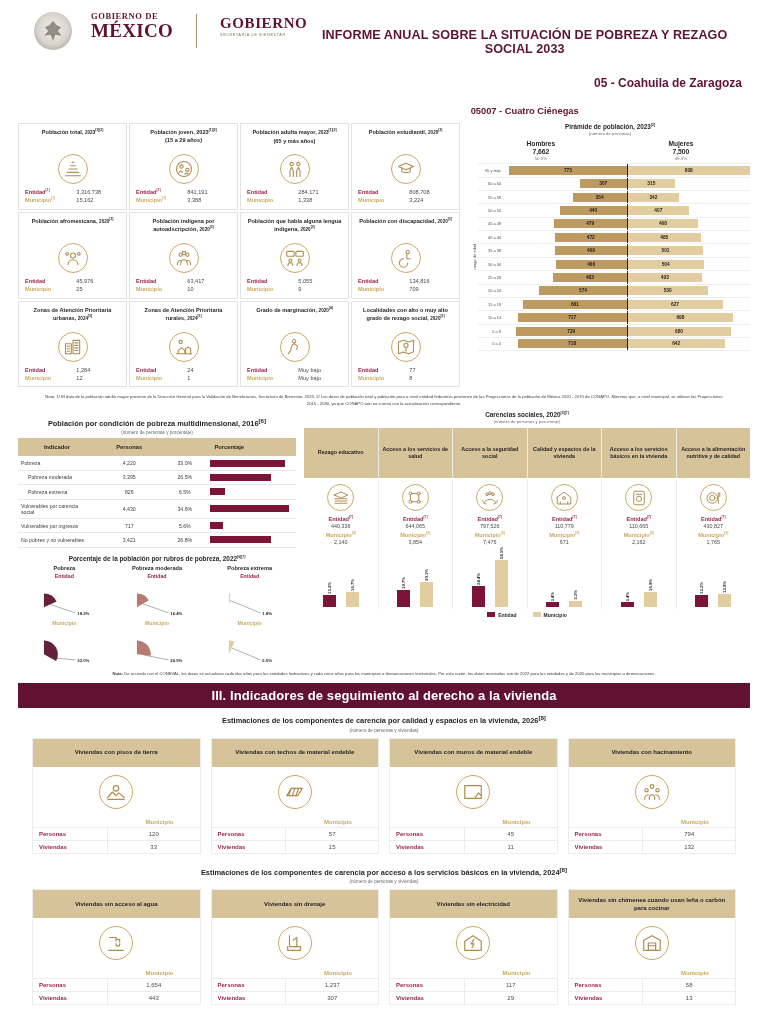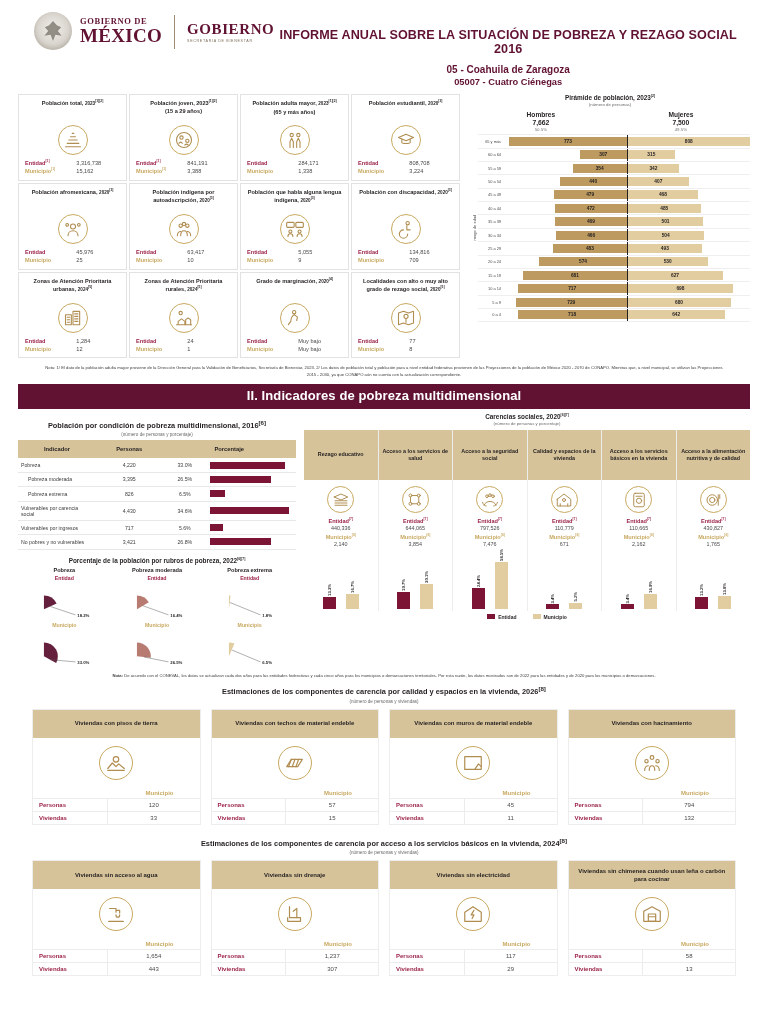--- a/index.html
+++ b/index.html
@@ -7,21 +7,21 @@
     width: 768px; height: 1024px;
     background: #ffffff;
     font-family: "Liberation Sans", sans-serif;
     color: #231f20;
     overflow: hidden;
   }
   .page { width: 768px; height: 1024px; position: relative; padding: 0 18px; }
 
   
   .header { display: flex; align-items: flex-start; padding: 12px 0 2px 16px; }
-  .logo-block { display: flex; align-items: center; flex: 0 0 auto; }
+  .logo-block { display: flex; align-items: flex-start; flex: 0 0 auto; gap: 11px; }
   .eagle {
     width: 38px; height: 38px; border-radius: 50%;
     background: radial-gradient(circle at 50% 45%, #f3f1ee 0%, #d8d4cd 55%, #b9b3a9 75%, #8e887c 100%);
     position: relative; flex: 0 0 auto;
   }
   .eagle::after {
     content: ""; position: absolute; inset: 7px;
     background: #6f6a60; border-radius: 50%;
     clip-path: polygon(50% 8%, 66% 26%, 84% 34%, 70% 50%, 86% 70%, 60% 66%, 50% 92%, 40% 66%, 14% 70%, 30% 50%, 16% 34%, 34% 26%);
     opacity: .72;
@@ -29,22 +29,22 @@
   .gob { margin-left: 8px; line-height: 1; }
   .gob .g1 { font-size: 8.5px; font-weight: bold; letter-spacing: .6px; color: #611232; font-family: "Liberation Serif", serif; }
   .gob .g2 { font-size: 19px; font-weight: bold; letter-spacing: .3px; color: #611232; font-family: "Liberation Serif", serif; }
   .vrule { width: 1px; background: #9d8c74; height: 34px; margin: 2px 12px 0 12px; }
   .bien { line-height: 1.05; padding-top: 4px; }
   .bien .b1 { font-size: 15px; font-weight: bold; letter-spacing: .6px; color: #611232; font-family: "Liberation Serif", serif; }
   .bien .b2 { font-size: 3.6px; letter-spacing: .7px; color: #7a6a55; margin-top: 2px; }
 
   .title-wrap { flex: 1; text-align: center; padding-top: 16px; padding-right: 8px; }
   .t-main { font-size: 12.6px; font-weight: bold; color: #611232; letter-spacing: .1px; }
-  .t-sub  { font-size: 10px; font-weight: bold; color: #611232; margin-top: 8px; }
-  .t-sub2 { font-size: 9.3px; font-weight: bold; color: #611232; margin-top: 2px; }
+  .t-sub  { font-size: 12px; font-weight: bold; color: #611232; margin-top: 20px; text-align: right; }
+  .t-sub2 { font-size: 9.3px; font-weight: bold; color: #611232; margin-top: 16px; }
 
   
   .banner {
     background: #611232; color: #fff; text-align: center;
     font-size: 10.4px; font-weight: bold; padding: 3.5px 0 4px;
     margin-top: 6px; letter-spacing: .1px;
   }
   .banner.big { font-size: 13px; padding: 4.5px 0 5.5px; }
 
   .subhead { text-align:center; font-size: 7.4px; font-weight: bold; margin-top: 6px; color:#231f20; }
@@ -192,21 +192,21 @@
         <div class="g1">GOBIERNO DE</div>
         <div class="g2">MÉXICO</div>
       </div>
       <div class="vrule"></div>
       <div class="bien">
         <div class="b1">GOBIERNO</div>
         <div class="b2">SECRETARÍA DE BIENESTAR</div>
       </div>
     </div>
     <div class="title-wrap">
-      <div class="t-main">INFORME ANUAL SOBRE LA SITUACIÓN DE POBREZA Y REZAGO SOCIAL 2016</div>
+      <div class="t-main">INFORME ANUAL SOBRE LA SITUACIÓN DE POBREZA Y REZAGO SOCIAL 2033</div>
       <div class="t-sub">05 - Coahuila de Zaragoza</div>
       <div class="t-sub2">05007 - Cuatro Ciénegas</div>
     </div>
   </div>
 
 
   <div class="sec1">
     <div class="cards" id="cards-host">
         <div class="card-row">
           <div class="card">
@@ -616,21 +616,20 @@
                 <div class="bar f" style="width:79.45544554455446%">642</div>
               </div>
             </div>
           </div>
       </div>
     </div>
   </div>
 
   <div class="note">Nota: 1/ El dato de la población adulta mayor proviene de la Dirección General para la Validación de Beneficiarios, Secretaría de Bienestar, 2023. 2/ Los datos de población total y población para a nivel entidad federativa provienen de las Proyecciones de la población de México 2020 - 2070 de CONAPO. Mientras que, a nivel municipal, se utilizan las Proyecciones 2015 - 2030, ya que CONAPO aún no cuenta con la actualización correspondiente.</div>
 
-  <div class="banner big">II. Indicadores de pobreza multidimensional</div>
 
   <div class="sec2">
     <div class="left2">
       <div class="subhead">
         <span>Población por condición de pobreza multidimensional, 2016</span><sup>[6]</sup>
       </div>
       <div class="subnote">(número de personas y porcentaje)</div>
       <table class="pov">
         <thead>
             <tr id="pov-head">
@@ -919,20 +918,21 @@
             <span>Municipio</span>
           </div>
         </div>
     </div>
   </div>
 
   <div class="note">
     <b>Nota:</b><span> De acuerdo con el CONEVAL, los datos se actualizan cada dos años para las entidades federativas y cada cinco años para los municipios o demarcaciones territoriales. Por esta razón, los datos mostrados son de 2022 para las entidades y de 2020 para los municipios o demarcaciones.</span>
   </div>
 
+  <div class="banner big">III. Indicadores de seguimiento al derecho a la vivienda</div>
 
   <div class="subhead">
     <span>Estimaciones de los componentes de carencia por calidad y espacios en la vivienda, 2026</span><sup>[8]</sup>
   </div>
   <div class="subnote">(número de personas y viviendas)</div>
   <div class="house-grid" id="house1-host">
       <div class="hcard">
         <div class="hcard-head">Viviendas con pisos de tierra</div>
         <div class="hcard-ico">
           <div class="circ">

